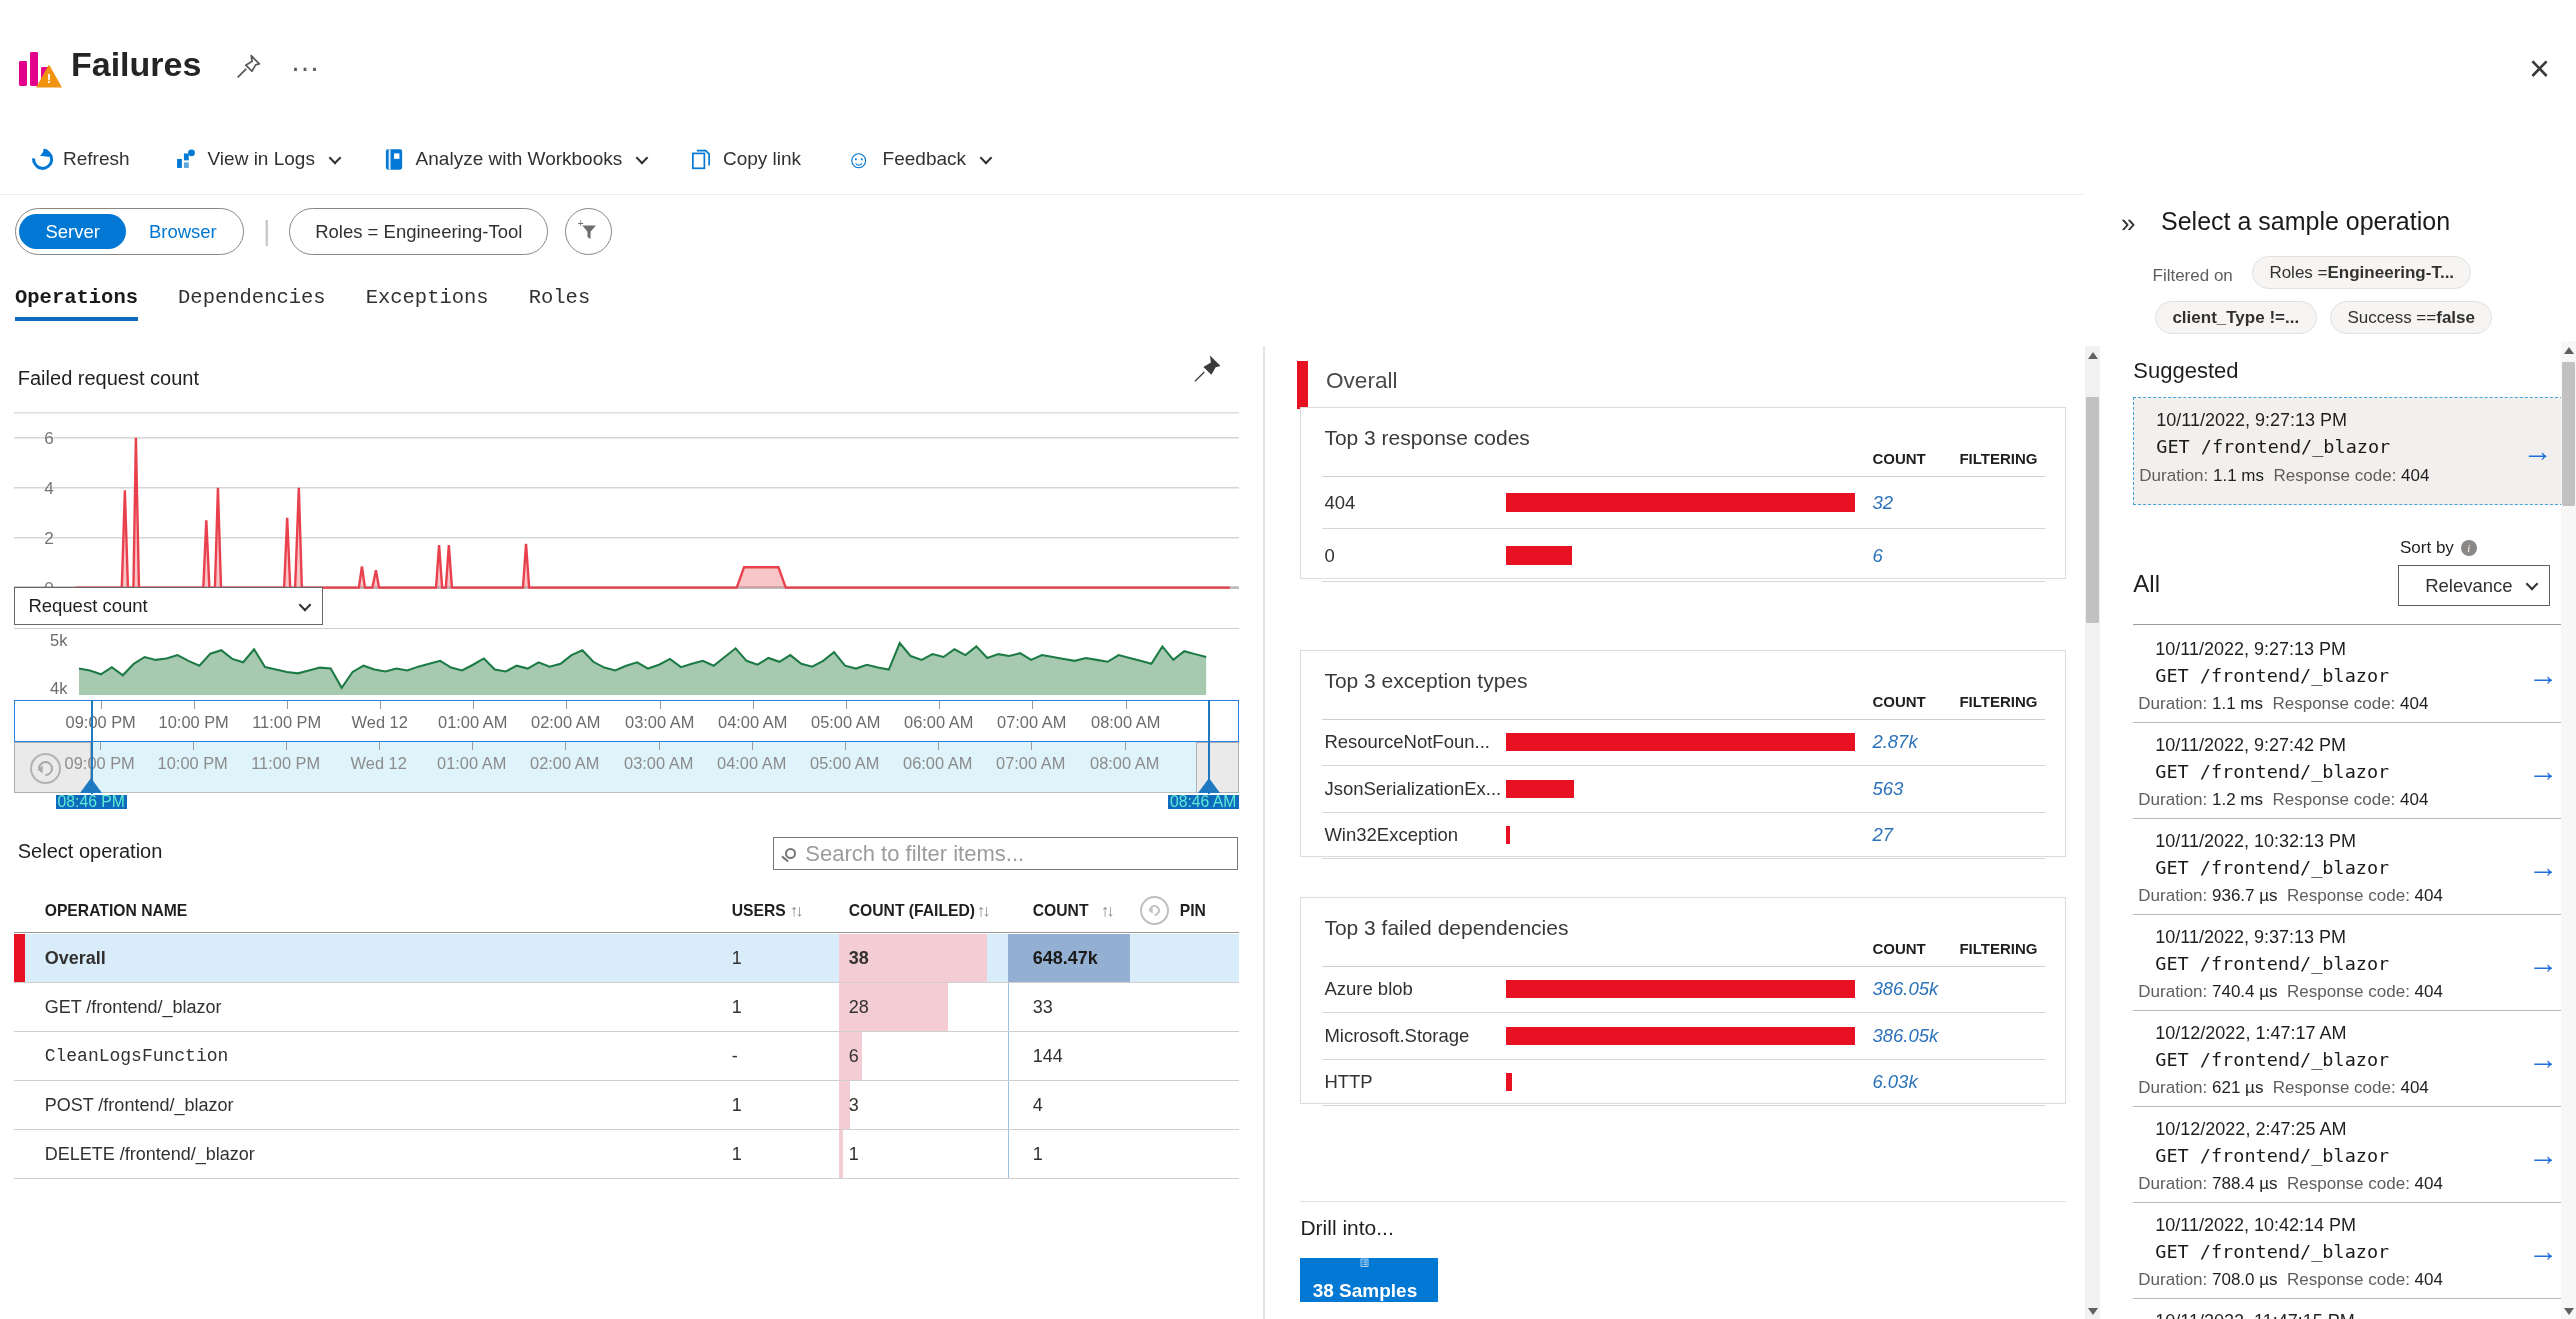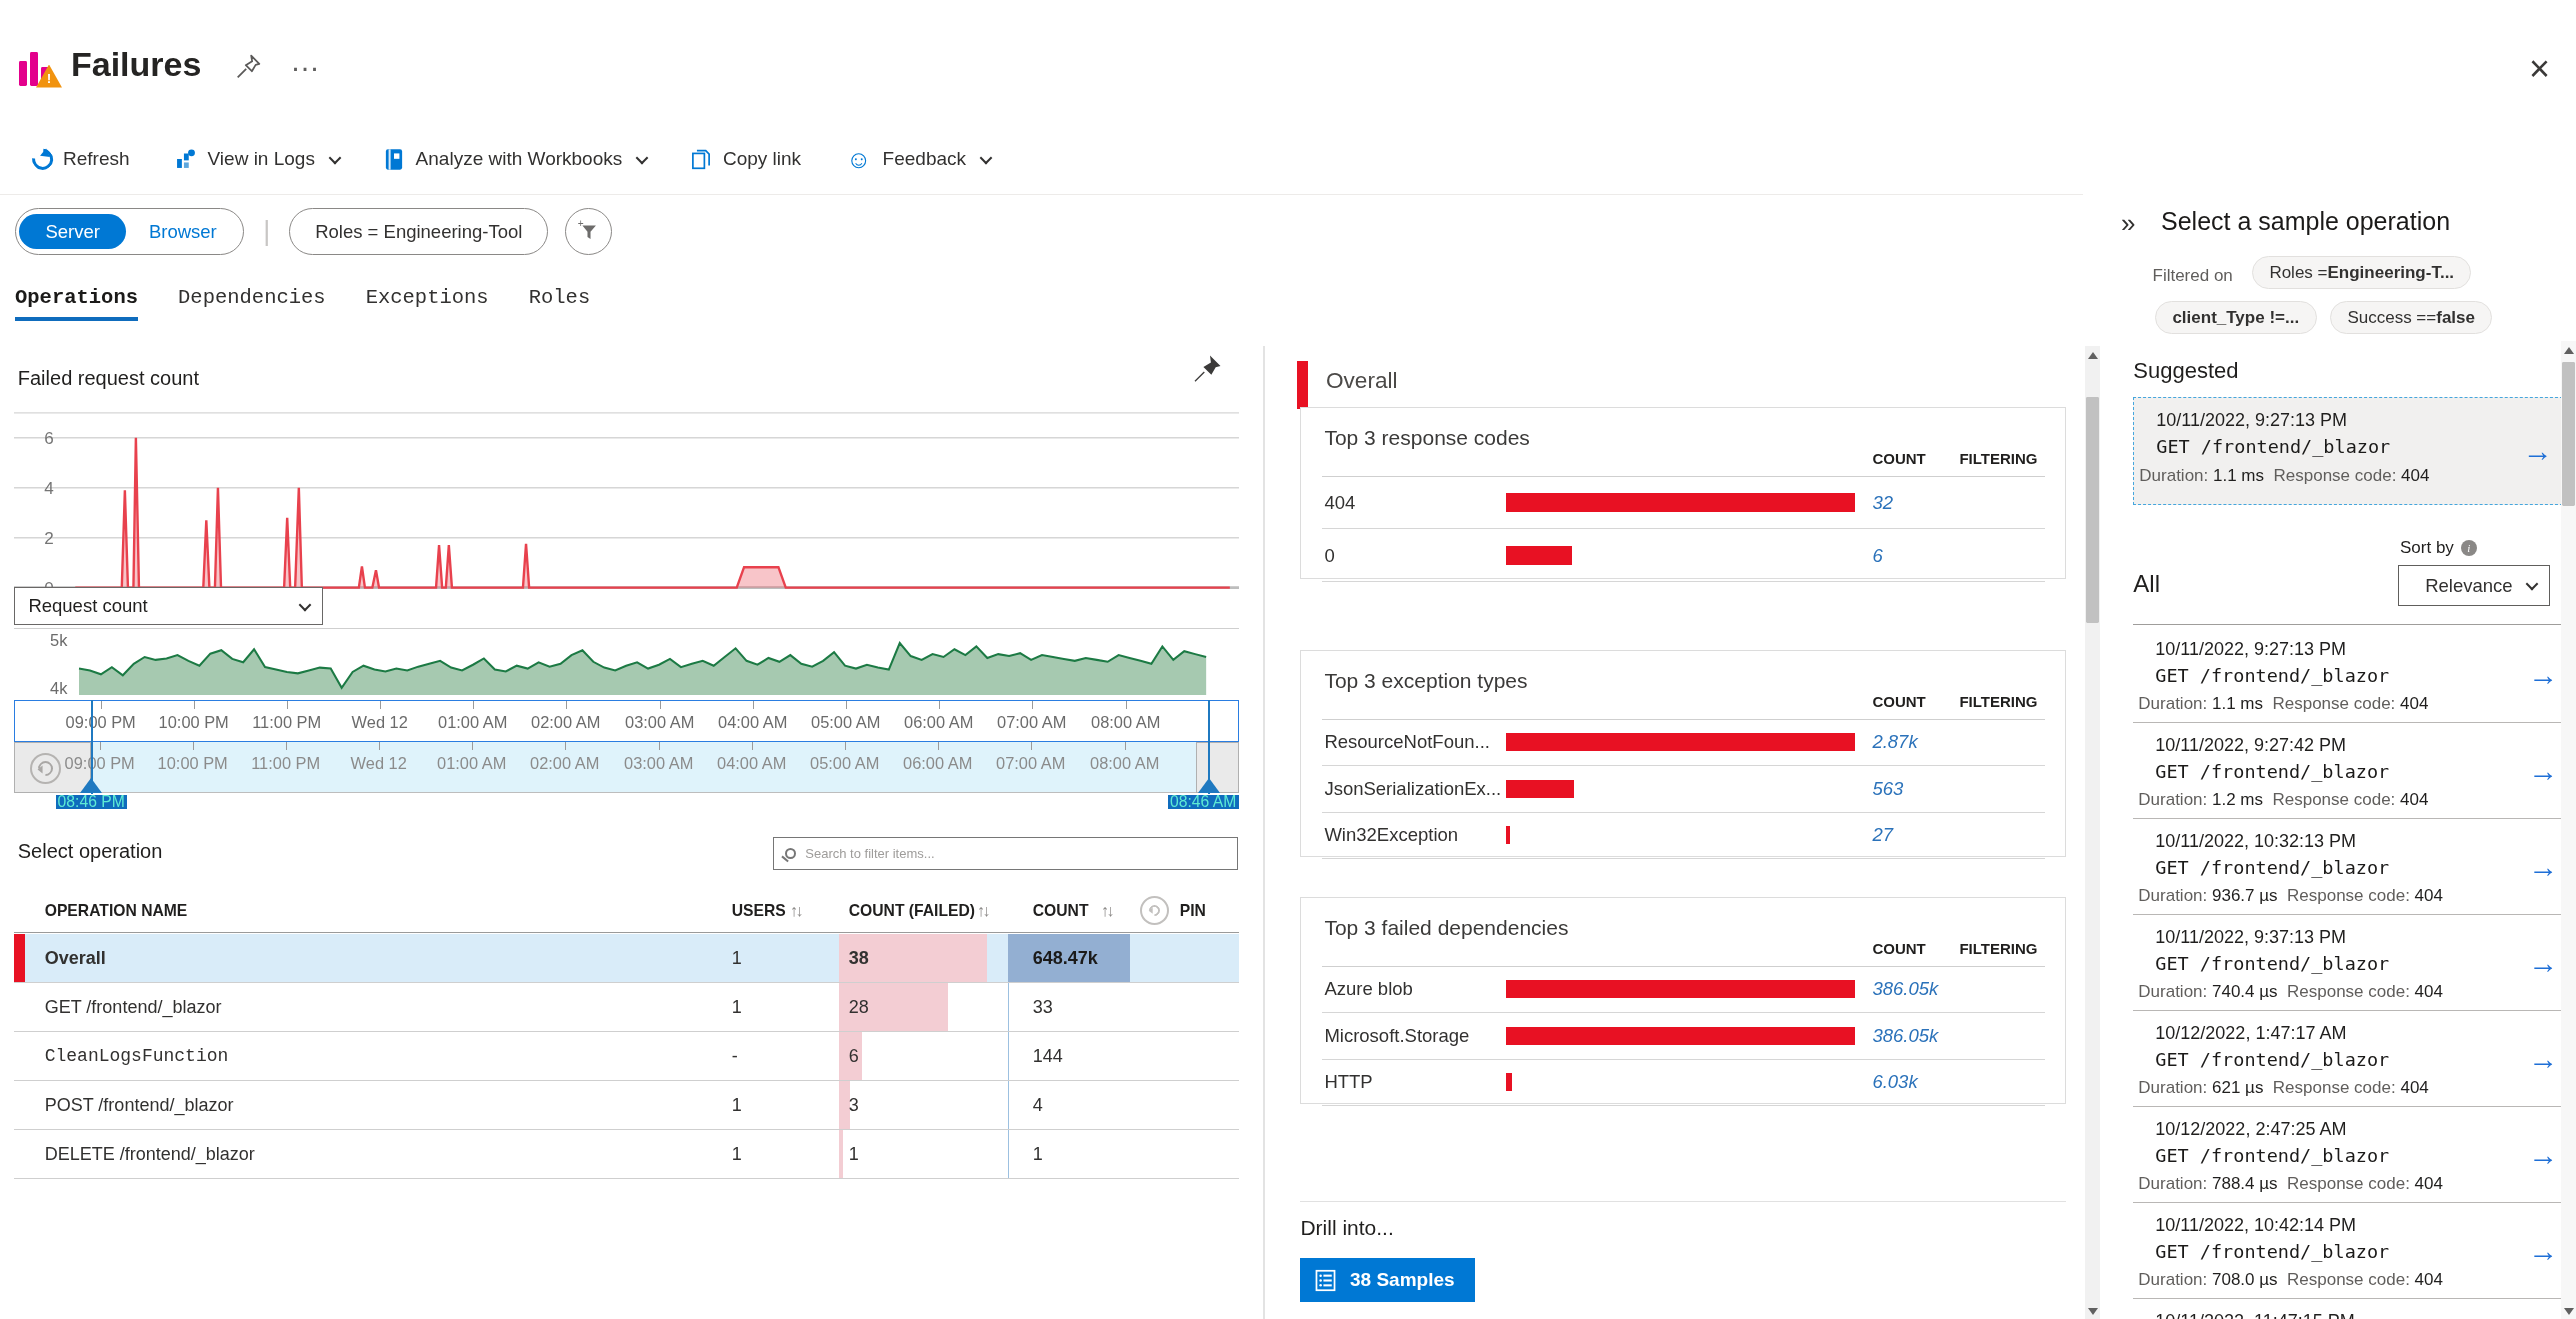--- a/index.html
+++ b/index.html
@@ -72,21 +72,21 @@
   .undo-glyph::after { content:""; position:absolute; left:-4.8px; top:-2.7px; border:4.1px solid transparent; border-right:5.5px solid #a9a7a5; transform:rotate(45deg); }
   .axis-tick { position:absolute; top:0; width:1.4px; height:7.5px; background:#9a9a9a; }
   .axis-lab { position:absolute; top:12.3px; transform:translateX(-50%); font-size:16.4px; color:#6b6b6b; white-space:nowrap; }
   .brush .axis-lab { color:#8b8b8b; }
   .sel-line { position:absolute; top:354px; width:2.1px; height:94px; background:#1f79c0; z-index:4; }
   .handle { position:absolute; top:432px; width:0; height:0; border-left:11px solid transparent; border-right:11px solid transparent; border-bottom:15.7px solid #1f79c0; z-index:5; cursor:ew-resize; }
   .handle-label { position:absolute; top:449px; width:71px; height:14px; background:#0f6cbd; color:#5eead4; font-size:15.7px; display:flex; align-items:center; justify-content:center; z-index:5; }
 
   .selop-h { position:absolute; left:4.1px; top:494px; font-size:20px; color:#201f1e; }
   .searchbox { position:absolute; left:759px; top:491px; width:465px; height:33px; border:1.4px solid #767676; background:#fff; display:flex; align-items:center; padding:0 11px; gap:9.6px; }
-  .searchbox input { border:none; outline:none; font-size:13px; color:#ec4899; flex:1; font-family:inherit; background:transparent; }
+  .searchbox input { border:none; outline:none; font-size:22px; color:#ec4899; flex:1; font-family:inherit; background:transparent; }
   .searchbox input::placeholder { color:#9e9c9a; }
   .mag { width:11px; height:11px; border:2.1px solid #767676; border-radius:50%; position:relative; flex:none; }
   .mag::after { content:""; position:absolute; left:-6.2px; top:8.2px; width:8.2px; height:2.1px; background:#767676; transform:rotate(40deg); }
 
   .thead { position:absolute; left:0; top:544px; width:1225px; height:43px; border-bottom:1.4px solid #9a9a9a; font-size:15.7px; font-weight:700; color:#201f1e; }
   .thead span.hcol { position:absolute; top:12.3px; }
   .sort { position:absolute; top:11px; font-size:16.4px; color:#8a8886; letter-spacing:-2.7px; font-weight:400; cursor:pointer; }
   .pin-reset { position:absolute; top:5.5px; width:29px; height:29px; border:2.1px solid #c2c0be; border-radius:50%; display:flex; align-items:center; justify-content:center; }
   .pin-reset .undo-glyph { width:11px; height:11px; border-width:2.1px; border-color:#c2c0be; border-left-color:transparent; }
   .pin-reset .undo-glyph::after { border-width:3.4px; border-right-width:4.1px; border-right-color:#c2c0be; left:-4.1px; top:-2.7px; }
@@ -108,21 +108,21 @@
   .card-title { position:absolute; left:23px; top:18px; font-size:21px; color:#3b3a39; }
   .card-hcol { position:absolute; top:42px; font-size:15px; font-weight:700; color:#201f1e; }
   .card-sep { position:absolute; left:20.5px; right:20.5px; top:68px; height:1.4px; background:#cfcfcf; }
   .crow { position:absolute; left:0; width:100%; }
   .crow .clabel { position:absolute; left:23px; font-size:18.5px; color:#323130; }
   .crow .cbar { position:absolute; left:205px; height:18.5px; background:#e81123; }
   .crow .ccount { position:absolute; left:571px; font-size:18.5px; color:#2b72ba; cursor:pointer;font-style:italic; }
   .crow .rowsep { position:absolute; left:20.5px; right:20.5px; bottom:0; height:1.4px; background:#d6d6d6; }
   .mid-div { position:absolute; left:3.4px; top:855px; width:766px; height:1.4px; background:#e1e1e1; }
   .drill-h { position:absolute; left:3.4px; top:870px; font-size:21px; color:#201f1e; }
-  .samples-btn { position:absolute; left:3.4px; top:912px; height:44px; background:#0078d4; color:#fff; border:none; display:flex; align-items:center; gap:12.3px; padding:0 20.5px 0 12.3px; font-size:19px; font-weight:700; cursor:pointer; font-family:inherit; }
+  .samples-btn { position:absolute; left:3.4px; top:912px; height:44px; background:#0078d4; color:#fff; border:none; display:flex; align-items:center; gap:12.3px; padding:0 20.5px 0 12.3px; font-size:19px; font-weight:700; cursor:pointer; font-family:inherit;flex-direction:column; }
 
   
   .sb { position:absolute; background:#f1f1f1; }
   .sb-mid { left:2085px; top:346px; width:15px; height:974px; }
   .sb-right { left:2561px; top:341px; width:15px; height:979px; background:#f7f7f7; }
   .sb .arr-up, .sb .arr-dn { position:absolute; left:50%; transform:translateX(-50%); width:0; height:0; border-left:5.5px solid transparent; border-right:5.5px solid transparent; cursor:pointer; }
   .sb .arr-up { top:5.5px; border-bottom:7.5px solid #606060; }
   .sb .arr-dn { bottom:5.5px; border-top:7.5px solid #606060; }
   .sb .thumb { position:absolute; left:1.4px; right:1.4px; background:#c1c1c1; border-radius:1.4px; cursor:grab; }
   .sb-mid .thumb { top:51px; height:226px; }

